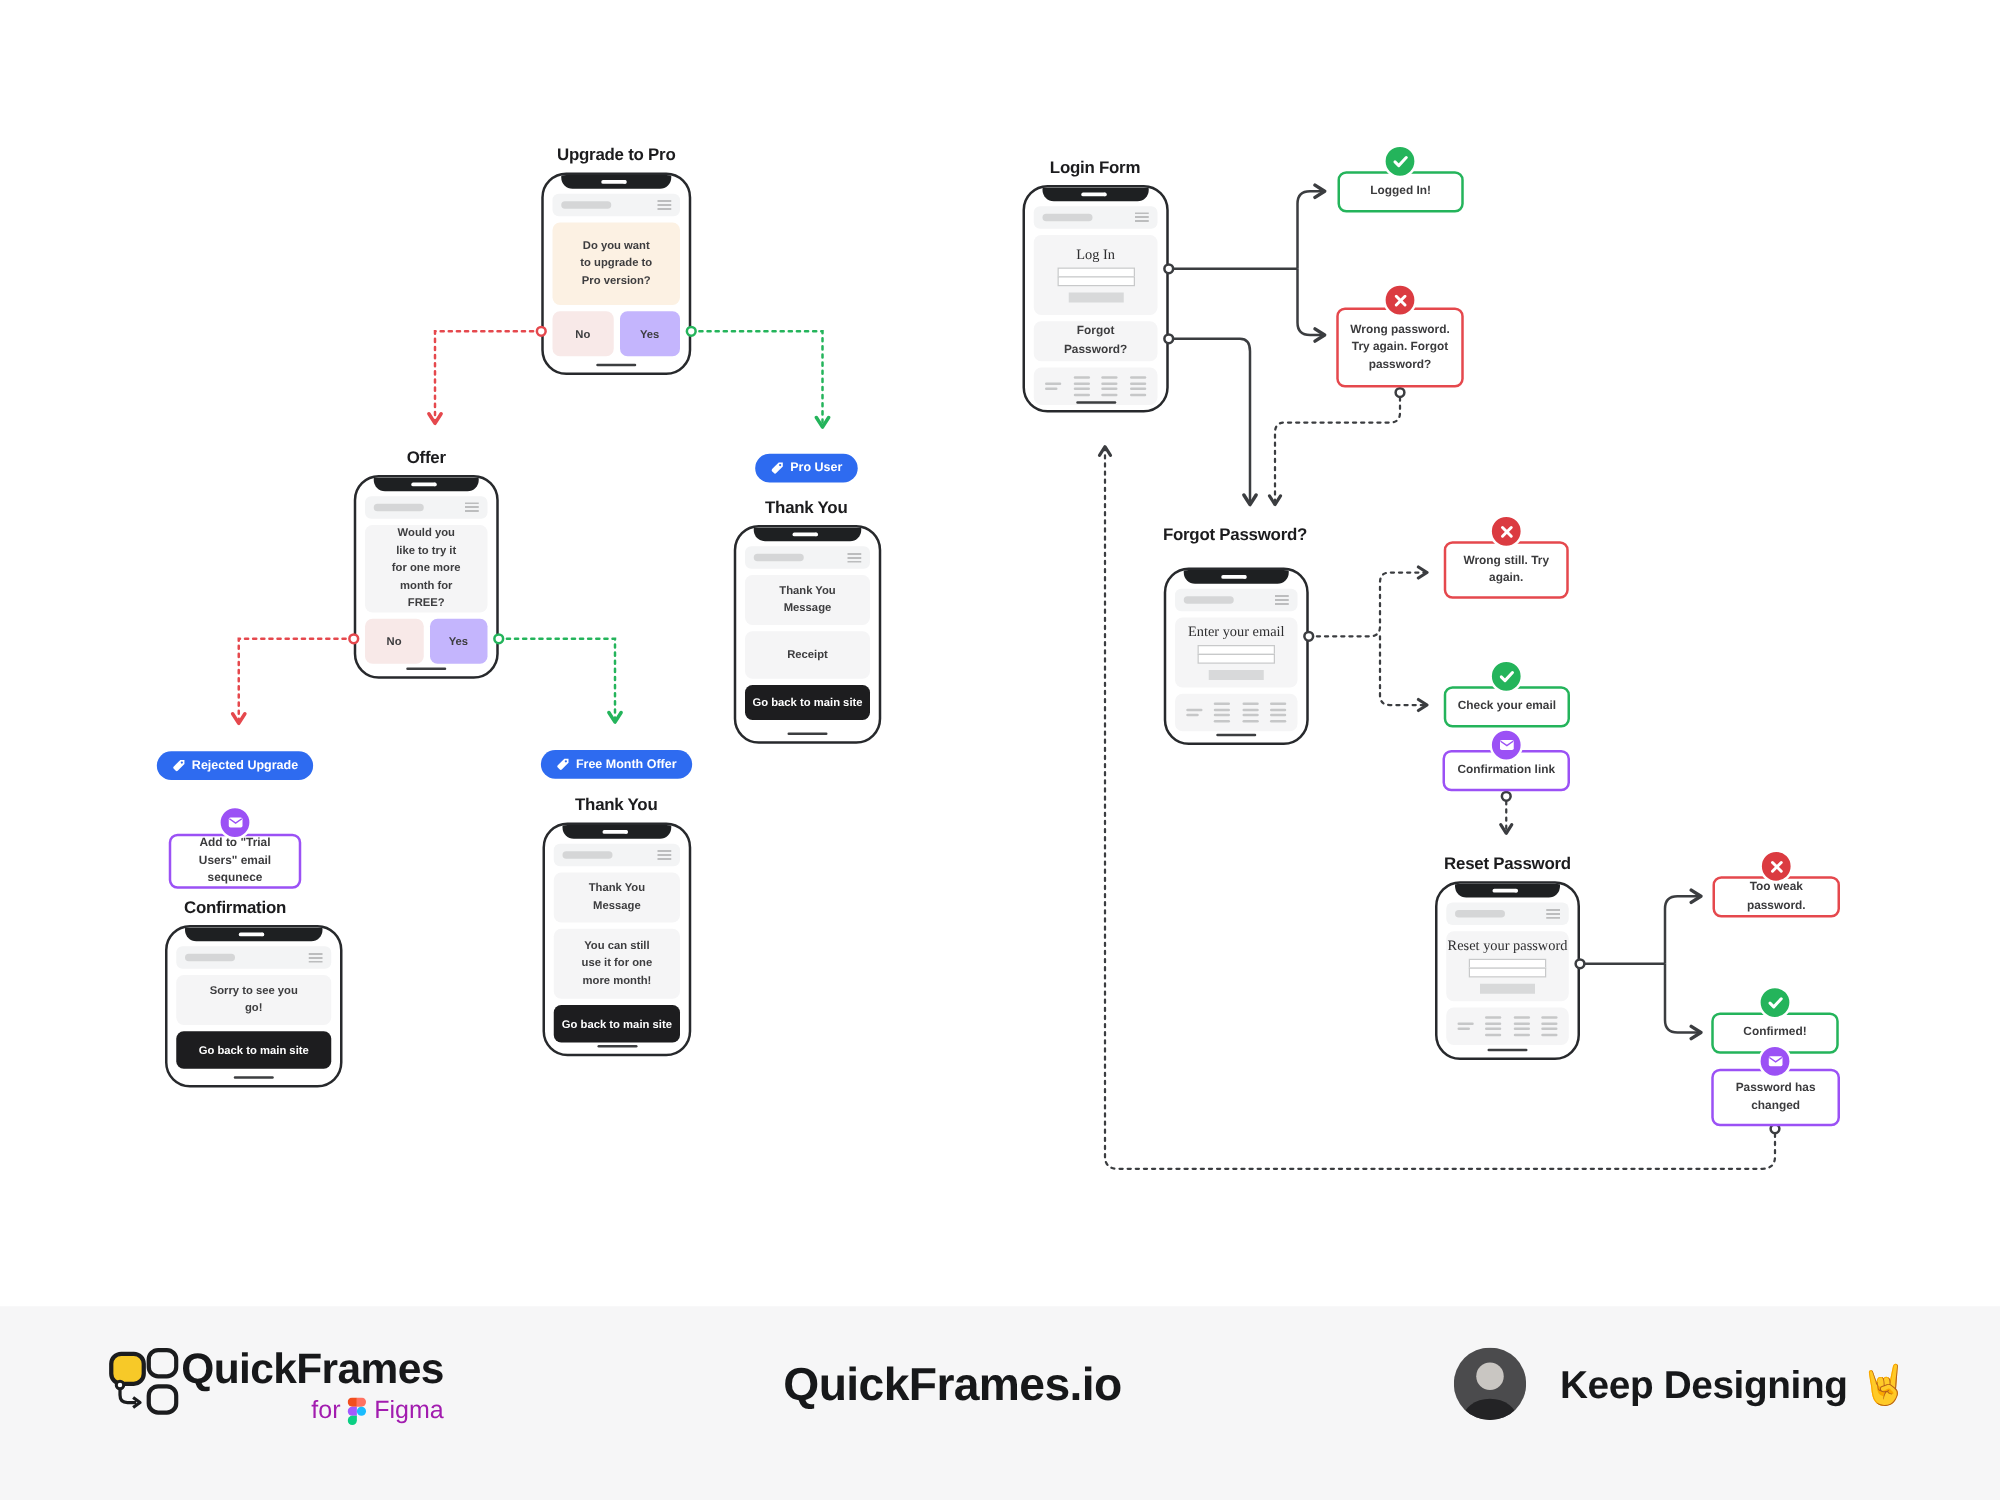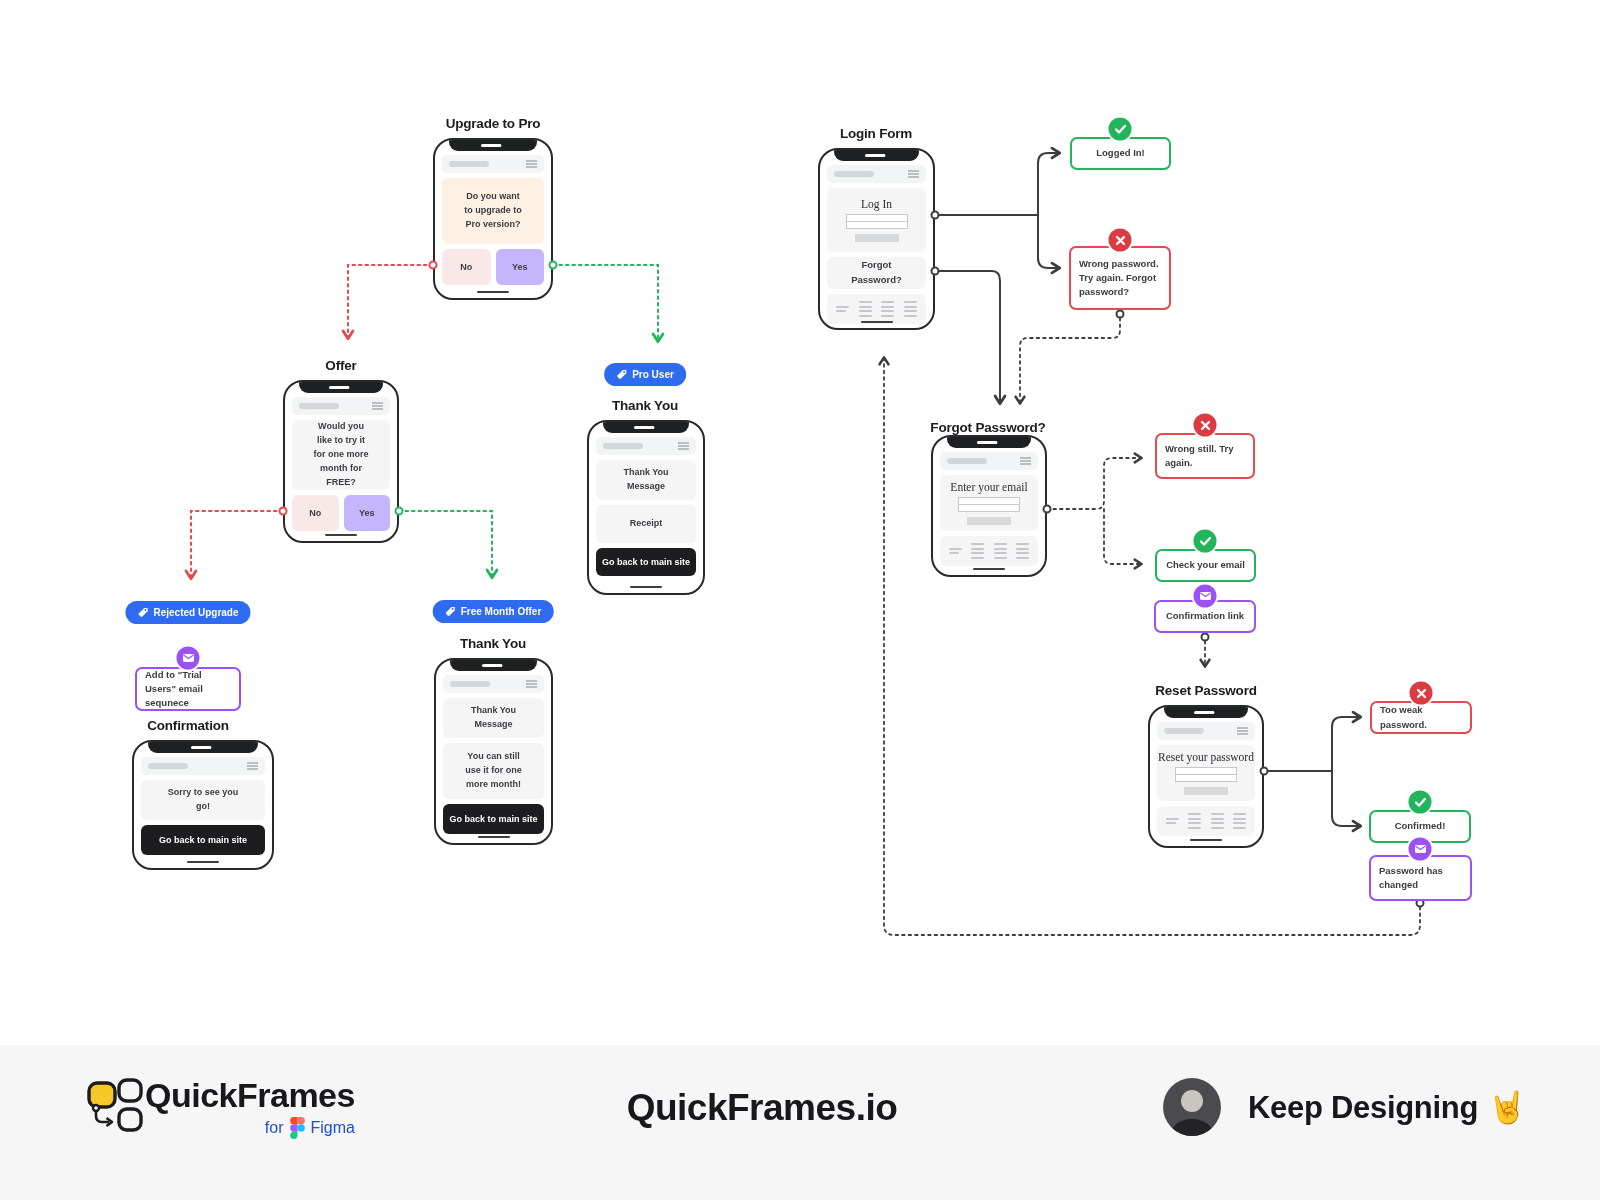--- a/index.html
+++ b/index.html
@@ -41,35 +41,35 @@
   .wfoot{background:#f5f5f6;border-radius:6px;display:flex;align-items:center;justify-content:space-between;
          padding:0 9px;flex:none;}
   .wcol{display:flex;flex-direction:column;gap:2.5px;}
   .wl{display:block;height:2px;background:#c6c7c8;border-radius:1px;}
   .w13{width:13px;} .w10{width:10px;}
 
   
   .badge{position:absolute;transform:translateX(-50%);height:23px;background:#2e6bf0;color:#fff;border-radius:999px;
          display:flex;align-items:center;justify-content:center;gap:5px;padding:0 12px;font-size:10px;font-weight:700;white-space:nowrap;}
   .sbox{position:absolute;box-sizing:border-box;background:#fff;border:2px solid;border-radius:7px;
-        display:flex;align-items:center;justify-content:center;
+        display:flex;align-items:center;justify-content:center;text-align:center;
         font-size:9.5px;font-weight:700;color:#3b3b3d;line-height:1.5;padding:3px 8px;z-index:2;}
   .bgreen{border-color:#24b45b;}
   .bred{border-color:#e5484d;}
   .bpurple{border-color:#9b51f5;}
   .cicon{position:absolute;width:23px;height:23px;border-radius:50%;border:2.5px solid #fff;box-sizing:content-box;
          display:flex;align-items:center;justify-content:center;transform:translate(-50%,-50%);z-index:3;}
   .cgreen{background:#24b45b;} .cred{background:#db3b41;} .cpurple{background:#9b51f5;}
 
   
   .footer{position:absolute;left:0;top:1045px;width:1600px;height:155px;background:#f6f6f7;}
   .brandwrap{position:absolute;left:85px;top:1076px;display:flex;gap:2px;}
   .brandtext{display:flex;flex-direction:column;}
   .brandname{font-size:34px;font-weight:800;color:#17181a;letter-spacing:-.5px;line-height:1.15;}
-  .forline{display:flex;align-items:center;gap:6px;align-self:flex-end;margin-top:2px;font-size:16px;color:#1d4ed8;}
+  .forline{display:flex;align-items:center;gap:6px;align-self:flex-end;margin-top:2px;font-size:20px;color:#a21caf;}
   .sitename{position:absolute;left:762px;top:1087px;transform:translateX(-50%);font-size:37px;font-weight:800;color:#17181a;letter-spacing:-.5px;}
   .avatar{position:absolute;left:1163px;top:1078px;width:58px;height:58px;border-radius:50%;overflow:hidden;}
   .tagline{position:absolute;left:1248px;top:1089px;font-size:31px;font-weight:800;color:#17181a;letter-spacing:-.3px;display:flex;gap:10px;align-items:center;}
   .emoji{color:#f2c233;}
 
   svg.connectors{position:absolute;left:0;top:0;pointer-events:none;z-index:1;}
 </style>
 </head>
 <body>
 
@@ -331,21 +331,21 @@
   <div class="cicon cred" style="left:1120px;top:240px;">
     <svg width="10" height="10" viewBox="0 0 10 10">
         <path d="M1.5 1.5 L8.5 8.5 M8.5 1.5 L1.5 8.5" stroke="#fff" stroke-width="2.4" stroke-linecap="round"></path>
       </svg>
   </div>
   <div class="sbox bred" style="left:1069px;top:246px;width:102px;height:64px;">
     <span>Wrong password. Try again. Forgot password?</span>
   </div>
 
   <div class="ntitle" style="left:988px;top:420px;">Forgot Password?</div>
-  <div class="phone" style="left:931px;top:435px;width:116px;height:142px;">
+  <div class="phone" style="left:931px;top:454px;width:116px;height:142px;">
     <div class="notch"></div>
     <div class="phead">
       <span class="ppill"></span>
       <span class="pburger"></span>
     </div>
     <div class="pbody">
       <div class="wirebox" style="height:56px;">
         <div class="wtitle">Enter your email</div>
         <div class="winput"></div>
         <div class="winput"></div>

